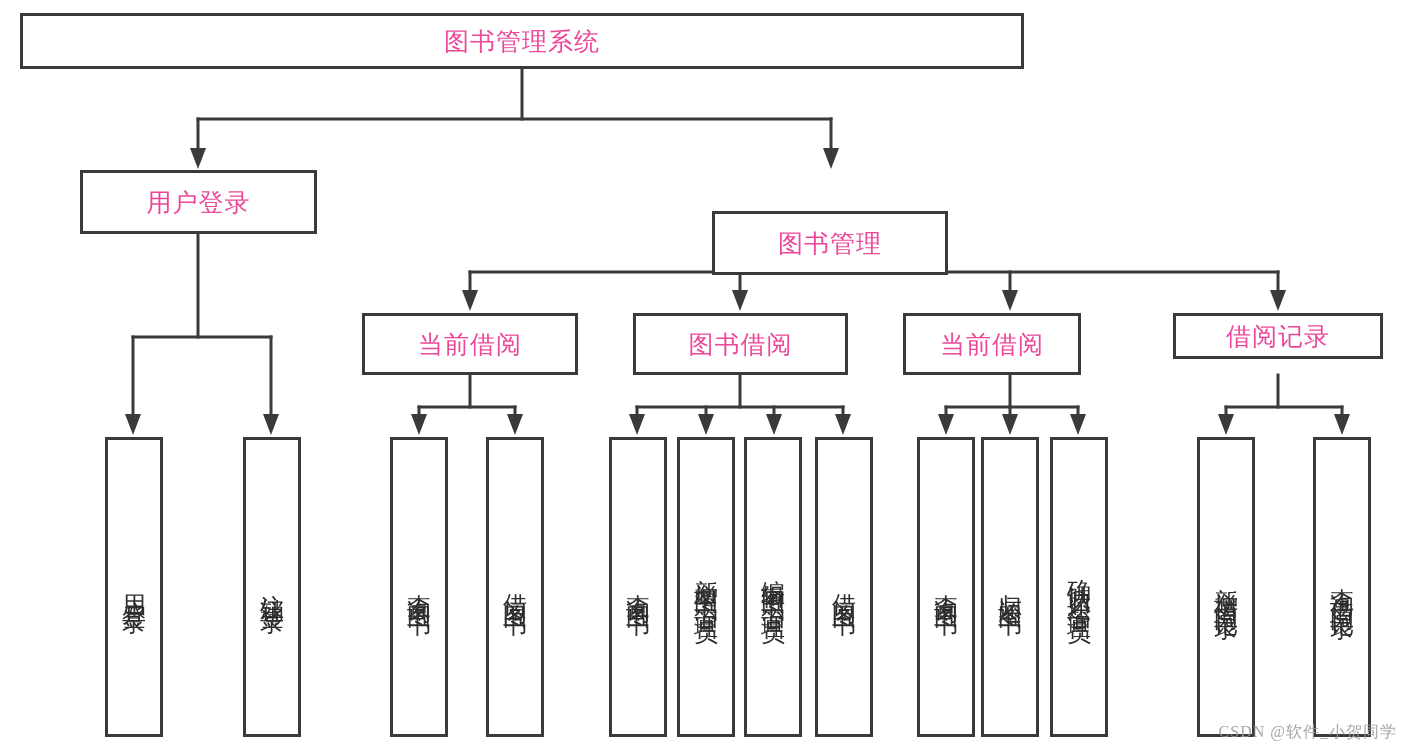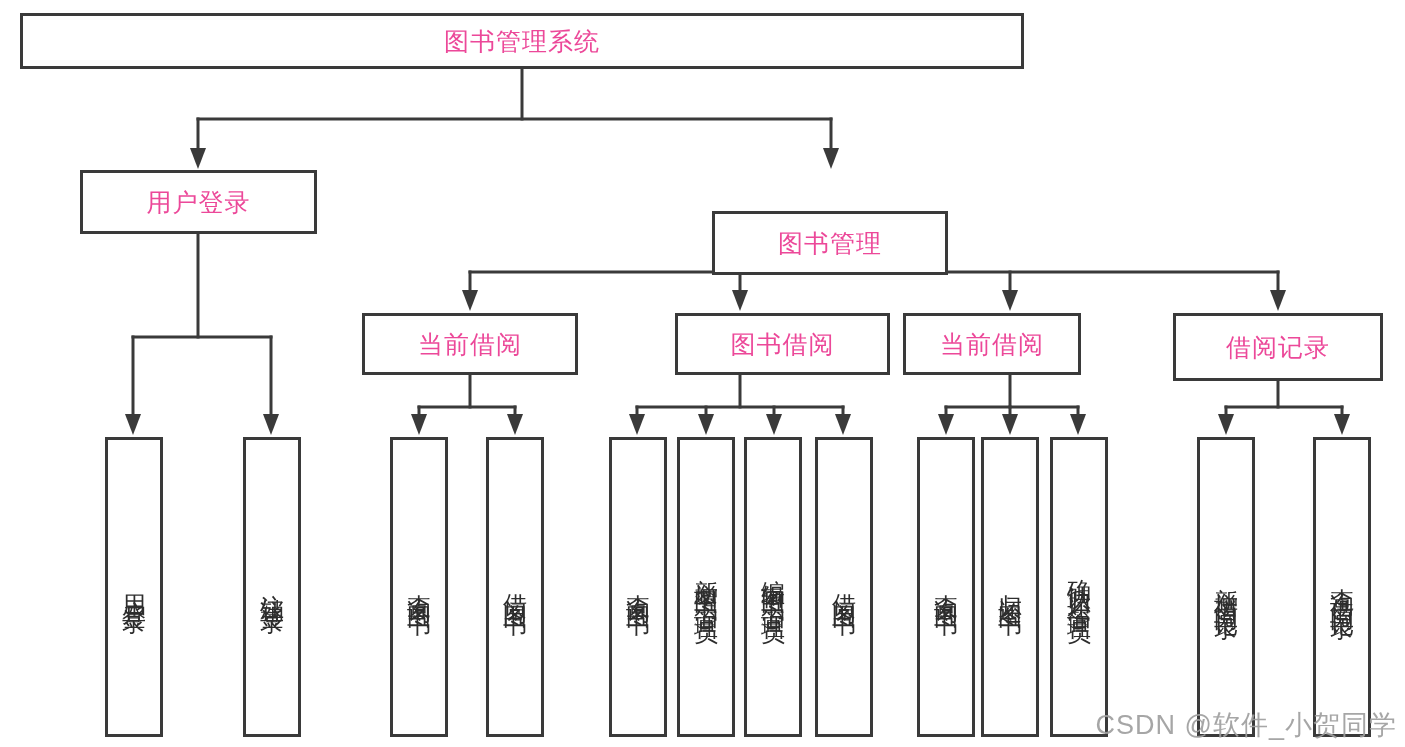--- a/index.html
+++ b/index.html
@@ -52,25 +52,26 @@
     font-size: 24px;
     letter-spacing: 6px;
     line-height: 1;
     color: #2d2d2d;
     white-space: nowrap;
   }
   .watermark {
     position: absolute;
     right: 8px;
     bottom: 4px;
-    font-size: 27px;
+    font-size: 16px;
     letter-spacing: 1px;
     color: rgba(158, 158, 158, 0.92);
     z-index: 5;
     white-space: nowrap;
+    font-family: Liberation Serif, serif;
   }
 </style>
 </head>
 <body>
 
 <div class="stage">
 
   <svg class="wires" width="1405" height="747" viewBox="0 0 1405 747">
       <line x1="522" y1="68" x2="522" y2="119" stroke="#3a3a3a" stroke-width="3" stroke-linecap="square"></line>
       <line x1="198" y1="119" x2="831" y2="119" stroke="#3a3a3a" stroke-width="3" stroke-linecap="square"></line>
@@ -125,23 +126,23 @@
       <line x1="1342" y1="407" x2="1342" y2="419" stroke="#3a3a3a" stroke-width="3" stroke-linecap="square"></line>
       <polygon points="1334,414 1350,414 1342,435" fill="#3a3a3a"></polygon>
     </svg>
 
   <div class="hbox" style="left:20px; top:13px; width:1004px; height:56px;">图书管理系统</div>
 
   <div class="hbox" style="left:80px; top:170px; width:237px; height:64px;">用户登录</div>
   <div class="hbox" style="left:712px; top:170px; width:236px; height:64px;margin-top:41px;">图书管理</div>
 
   <div class="hbox" style="left:362px; top:313px; width:216px; height:62px;">当前借阅</div>
-  <div class="hbox" style="left:633px; top:313px; width:215px; height:62px;margin-left:42px;">图书借阅</div>
+  <div class="hbox" style="left:633px; top:313px; width:215px; height:62px;">图书借阅</div>
   <div class="hbox" style="left:903px; top:313px; width:178px; height:62px;">当前借阅</div>
-  <div class="hbox" style="left:1173px; top:313px; width:210px; height:68px;">借阅记录</div>
+  <div class="hbox" style="left:1173px; top:313px; width:210px; height:46px;">借阅记录</div>
 
   <div class="vbox" style="left:105px; top:437px;">
     <span class="vtext">用户登录</span>
   </div>
   <div class="vbox" style="left:243px; top:437px;">
     <span class="vtext">注销登录</span>
   </div>
 
   <div class="vbox" style="left:390px; top:437px;">
     <span class="vtext">查询图书</span>

